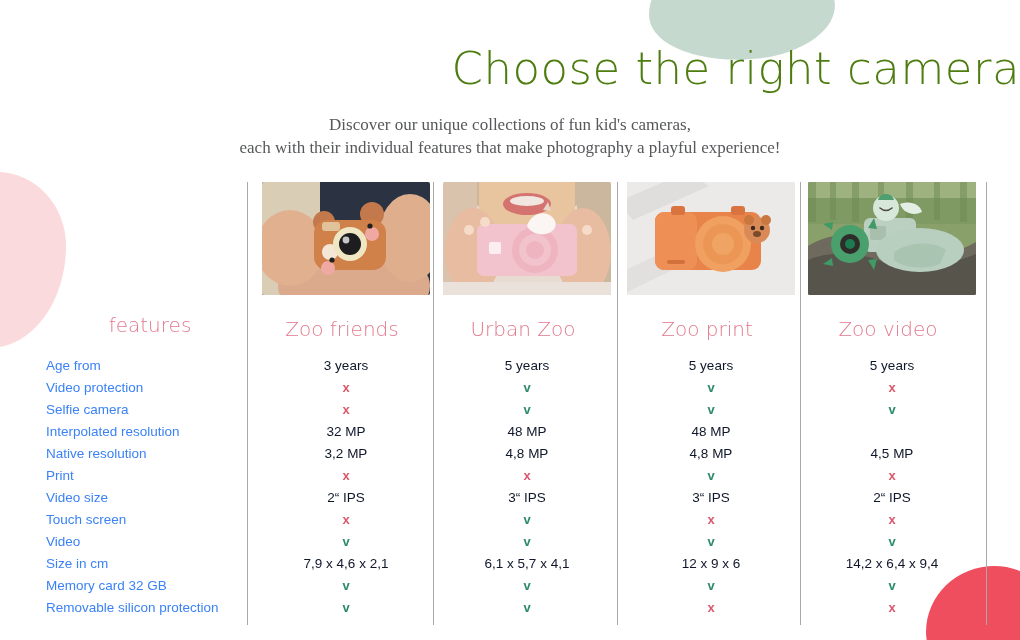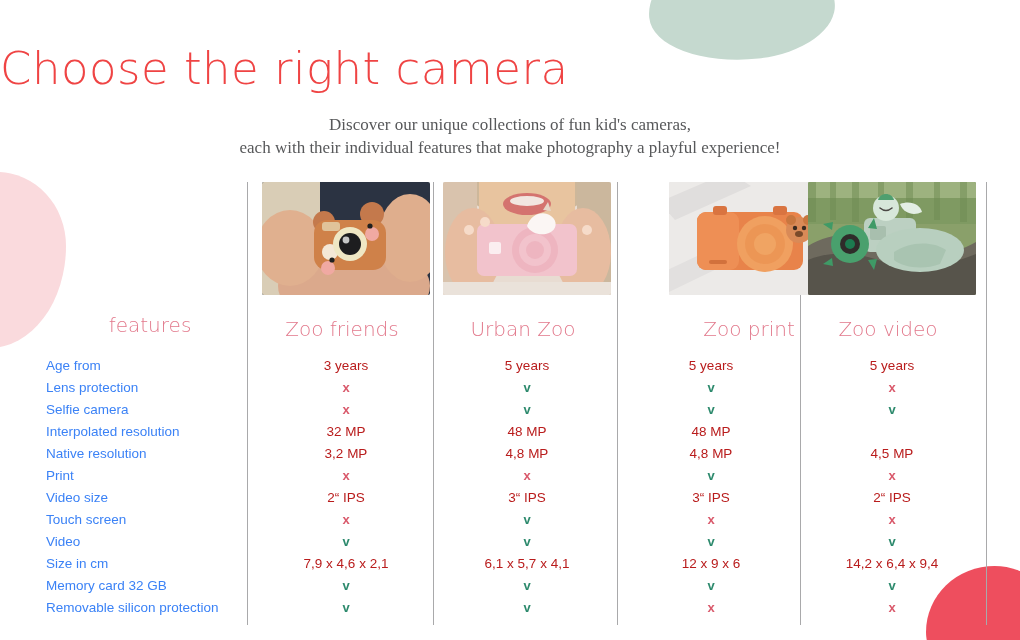--- a/index.html
+++ b/index.html
@@ -27,26 +27,26 @@
   }
   .blob-coral{
     top:566px;left:926px;width:132px;height:122px;
     background:#ee4e5e;
     border-radius:52% 48% 46% 54% / 54% 50% 50% 46%;
   }
 
   
   .title{
     position:absolute;left:0;top:42px;width:1020px;
-    text-align:left;
+    text-align:right;
     font-family:"DejaVu Sans", sans-serif;
     font-size:45px;
     font-weight:300;
     letter-spacing:.5px;
-    color:#ef4444;
+    color:#4d7c0f;
     white-space:nowrap;
   }
   .subtitle{
     position:absolute;left:0;top:113px;width:1020px;
     text-align:center;
     font-family:"Liberation Serif", serif;
     font-size:17px;
     line-height:23px;
     color:#57585a;
   }
@@ -97,21 +97,21 @@
     font-size:13.5px;
     line-height:22px;
     color:#3b82f6;
     white-space:nowrap;
   }
   .rcell{
     position:absolute;top:0;width:168px;
     text-align:center;
     font-size:13.5px;
     line-height:22px;
-    color:#b91c1c;
+    color:#0f172a;
     white-space:nowrap;
   }
   .rcell.yes,.rcell.no{font-weight:bold;font-size:13px;}
   .rcell.yes{color:#2d8a6d;}
   .rcell.no{color:#d9596b;}
 </style>
 </head>
 <body>
 
 <div class="page">
@@ -179,21 +179,21 @@
       <path d="M100 28l5-8 3 9z" fill="#e7d6c8"></path>
       <rect x="46" y="60" width="12" height="12" rx="2" fill="#fbeef0"></rect>
       <circle cx="26" cy="48" r="5" fill="#f6dbc9"></circle>
       <circle cx="42" cy="40" r="5" fill="#f6dbc9"></circle>
       <circle cx="144" cy="48" r="5" fill="#f6dbc9"></circle>
       <rect x="0" y="100" width="168" height="13" fill="#eae2da"></rect>
     </svg>
         </div>
         <div class="col-head">Urban Zoo</div>
       </div>
-      <div class="col" style="left: 627px; margin-left: 42px;">
+      <div class="col" style="left: 627px;">
         <div class="photo">
           <svg viewBox="0 0 168 113" preserveAspectRatio="none">
       <rect width="168" height="113" fill="#e9e8e6"></rect>
       <path d="M0 0h168v113H0z" fill="#eceae8"></path>
       <path d="M-10 20l70-30 22 14-76 34z" fill="#e0dedd"></path>
       <path d="M-10 92l110-52 20 12-120 58z" fill="#e2e0df"></path>
       <rect x="28" y="30" width="106" height="58" rx="9" fill="#e8834a"></rect>
       <rect x="28" y="30" width="42" height="58" rx="9" fill="#ee8f55"></rect>
       <rect x="44" y="24" width="14" height="9" rx="3" fill="#d97440"></rect>
       <rect x="104" y="24" width="14" height="9" rx="3" fill="#d97440"></rect>
@@ -239,21 +239,21 @@
     </div>
   <div class="rows" id="rows">
       <div class="row">
         <div class="rlabel">Age from</div>
         <div class="rcell" style="left: 262px;">3 years</div>
         <div class="rcell" style="left: 443px;">5 years</div>
         <div class="rcell" style="left: 627px;">5 years</div>
         <div class="rcell" style="left: 808px;">5 years</div>
       </div>
       <div class="row">
-        <div class="rlabel">Lens protection</div>
+        <div class="rlabel">Video protection</div>
         <div class="rcell no" style="left: 262px;">x</div>
         <div class="rcell yes" style="left: 443px;">v</div>
         <div class="rcell yes" style="left: 627px;">v</div>
         <div class="rcell no" style="left: 808px;">x</div>
       </div>
       <div class="row">
         <div class="rlabel">Selfie camera</div>
         <div class="rcell no" style="left: 262px;">x</div>
         <div class="rcell yes" style="left: 443px;">v</div>
         <div class="rcell yes" style="left: 627px;">v</div>

